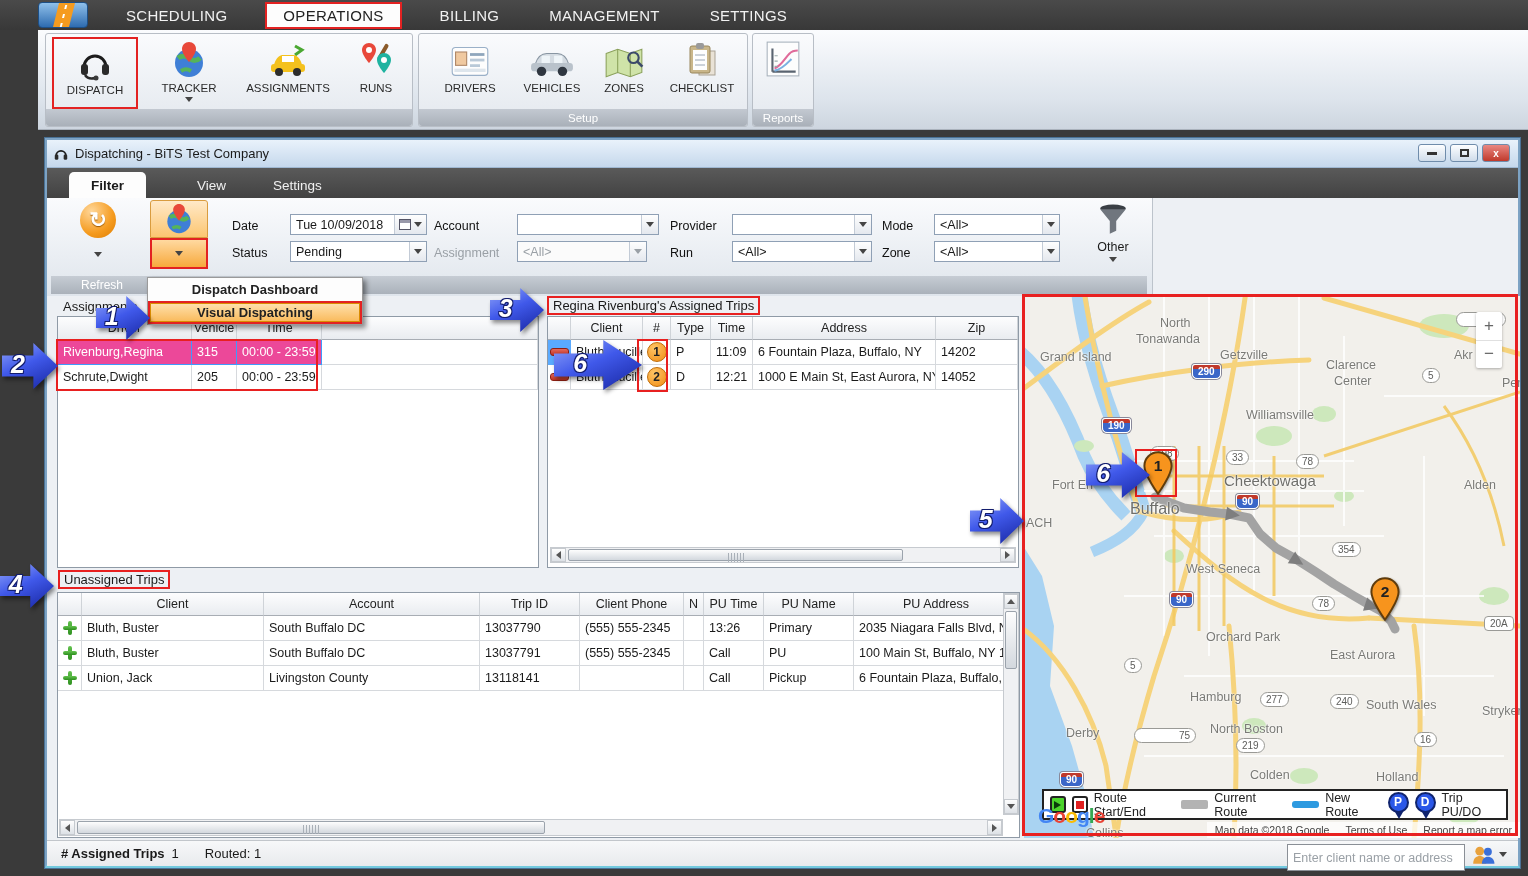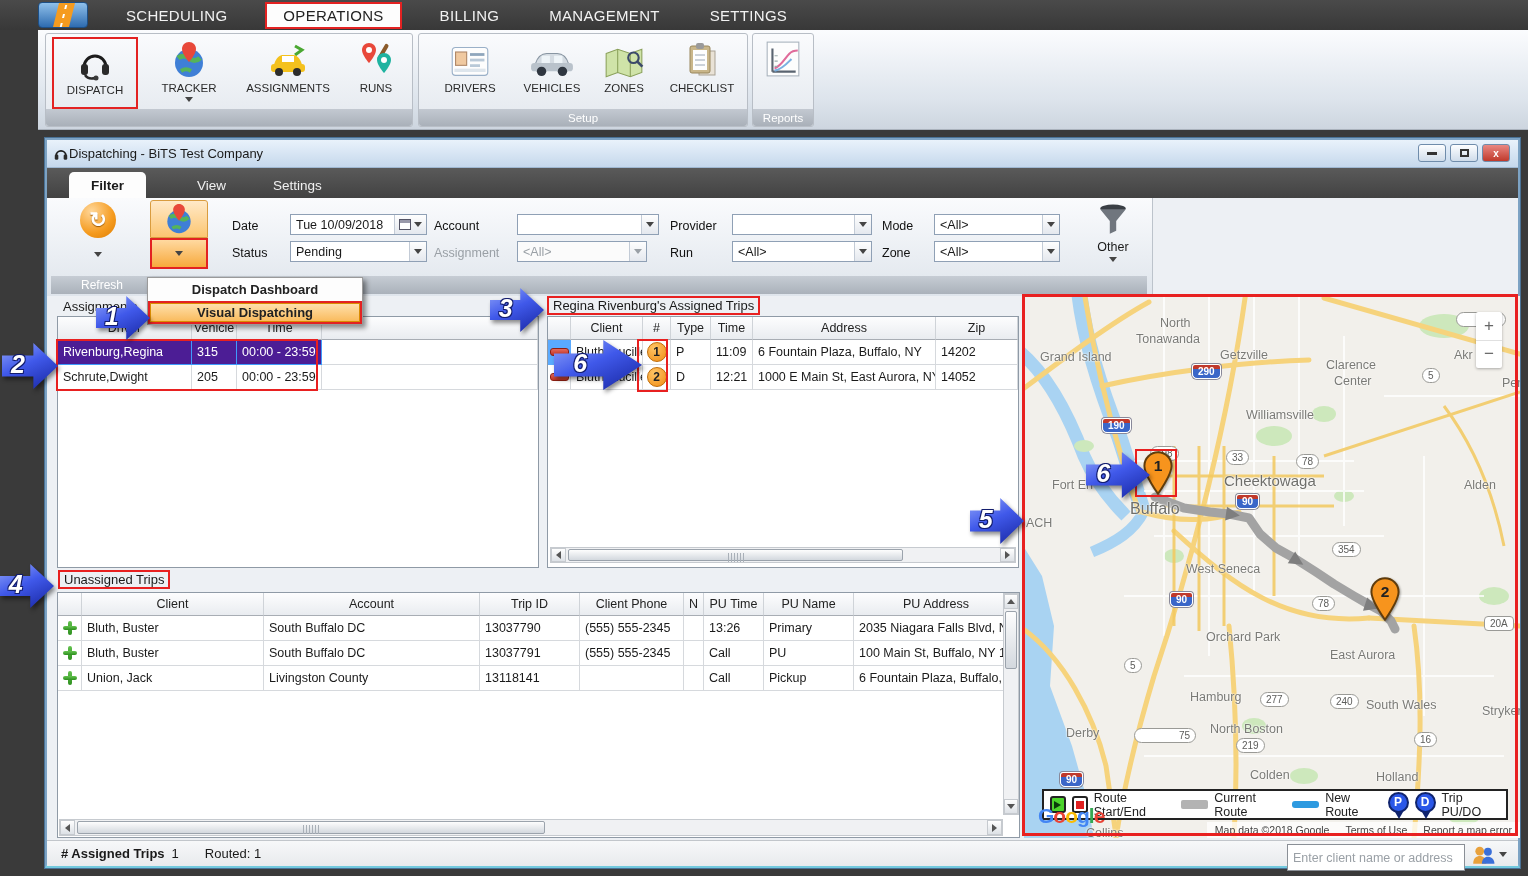--- a/index.html
+++ b/index.html
@@ -18,21 +18,21 @@
   .rgroup{position:absolute;top:3px;height:94px;border:1px solid #b8bec6;border-radius:3px;background:linear-gradient(#fafbfd,#e3e8ee)}
   .rcaption{position:absolute;left:0;bottom:0;width:100%;height:17px;background:linear-gradient(#c3c9d1,#a9b0b9);color:#fff;font-size:11.5px;display:flex;align-items:center;justify-content:center;border-radius:0 0 3px 3px}
   .rbtn{position:absolute;top:3px;width:86px;height:72px;display:flex;flex-direction:column;align-items:center;justify-content:flex-start}
   .rbtn .ric{height:42px;display:flex;align-items:flex-end;justify-content:center;padding-top:4px}
   .rbtn .rlbl{font-size:11.5px;color:#2a2a2a;margin-top:3px;white-space:nowrap}
   .tri-dn{width:0;height:0;border-left:4px solid transparent;border-right:4px solid transparent;border-top:5px solid #444}
   .red-border{border:2px solid #e32222 !important}
   
   #win{left:45px;top:138px;width:1475px;height:730px;background:#edf0f4;border:2px solid #7da3c4;border-bottom:4px solid #72c9de;box-shadow:0 0 0 1px #4a7296;z-index:1}
   #titlebar{position:absolute;left:0;top:0;width:100%;height:28px;background:linear-gradient(#e9f2fb,#c5d8ec);display:flex;align-items:center;border-bottom:1px solid #9fb8d2}
-  #titlebar .ttl{font-size:13px;color:#1a1a1a;}
+  #titlebar .ttl{font-size:13px;color:#1a1a1a;margin-left:6px}
   .winbtns{position:absolute;right:8px;top:4px;display:flex;gap:4px}
   .wbtn{width:28px;height:18px;border:1px solid #6f8cab;border-radius:3px;background:linear-gradient(#fdfeff,#cfdcea);display:flex;align-items:center;justify-content:center;font-size:10px;color:#333}
   .wbtn.close{background:linear-gradient(#e98883,#c0392b);color:#fff;font-weight:bold}
   .wbtn .bar{width:10px;height:3px;background:#333}
   .wbtn .box{width:9px;height:8px;border:2px solid #333}
   #tabbar{position:absolute;left:0;top:28px;width:100%;height:30px;background:linear-gradient(#5a5a5a,#424242)}
   .tab{position:absolute;top:4px;height:26px;padding:0 22px;display:flex;align-items:center;font-size:13.5px;color:#f0f0f0}
   .tab.active{background:#fdfdfd;color:#1a1a1a;border-radius:5px 5px 0 0;font-weight:bold}
   #toolbar{position:absolute;left:0;top:58px;width:1106px;height:98px;background:linear-gradient(#fafbfd,#dfe5ec);border-right:1px solid #bcc3cb}
   #toolstrip{position:absolute;left:4px;top:136px;width:1096px;height:18px;background:linear-gradient(#c6ccd4,#aab1ba);color:#fff;font-size:12px}
@@ -50,21 +50,21 @@
   #globe-split{position:absolute;left:103px;top:60px;width:58px;height:70px}
   #globe-top{width:58px;height:38px;background:linear-gradient(#ffe9c8,#fcc671);border:1px solid #d99c3f;border-radius:3px 3px 0 0;display:flex;align-items:center;justify-content:center}
   #globe-drop{width:58px;height:31px;background:linear-gradient(#ffd9a0,#f7a93c);display:flex;align-items:center;justify-content:center}
   
   .panel-title{position:absolute;font-size:13px;color:#1a1a1a;background:#edf0f4;padding:1px 4px;white-space:nowrap}
   .panel{position:absolute;background:#fff;border:1px solid #8f9aa6}
   .grid-hdr,.grid-row{display:grid}
   .th{display:flex;align-items:center;justify-content:center;background:linear-gradient(#fdfdfe,#e9ecf0);border-right:1px solid #cfd3d8;border-bottom:1px solid #a8adb4;font-size:12.5px;color:#222;height:23px}
   .td{display:flex;align-items:center;padding-left:5px;border-right:1px solid #d6d9dd;border-bottom:1px solid #d6d9dd;font-size:12.5px;height:25px;white-space:nowrap;overflow:hidden}
   .td.c{justify-content:center;padding-left:0}
-  .row-sel .td{background:#4c1d95;color:#fff;border-color:#3f9bfc}
+  .row-sel .td{background:#ec4899;color:#fff;border-color:#3f9bfc}
   .icon-cell-sel{background:#5aaaff !important;border-color:#5aaaff !important}
   .reddash{width:19px;height:8px;border-radius:3px;background:linear-gradient(#e4695c,#c03425);border:1px solid #8f1f12}
   .numcirc{width:20px;height:20px;border-radius:50%;background:radial-gradient(circle at 35% 28%,#ffc566,#f08c12);border:1px solid #c06c08;display:flex;align-items:center;justify-content:center;font-size:12px;font-weight:bold;color:#222}
   .plus{position:relative;width:14px;height:14px}
   .plus::before,.plus::after{content:"";position:absolute;background:linear-gradient(#63c24e,#2e8f1f);border-radius:2px}
   .plus::before{left:5px;top:0;width:4px;height:14px}
   .plus::after{left:0;top:5px;width:14px;height:4px}
   
   .sb{position:absolute;background:#f0f1f3;border:1px solid #c6cacf}
   .sb-btn{position:absolute;background:linear-gradient(#fefefe,#dde1e6);border:1px solid #c6cacf;display:flex;align-items:center;justify-content:center}

